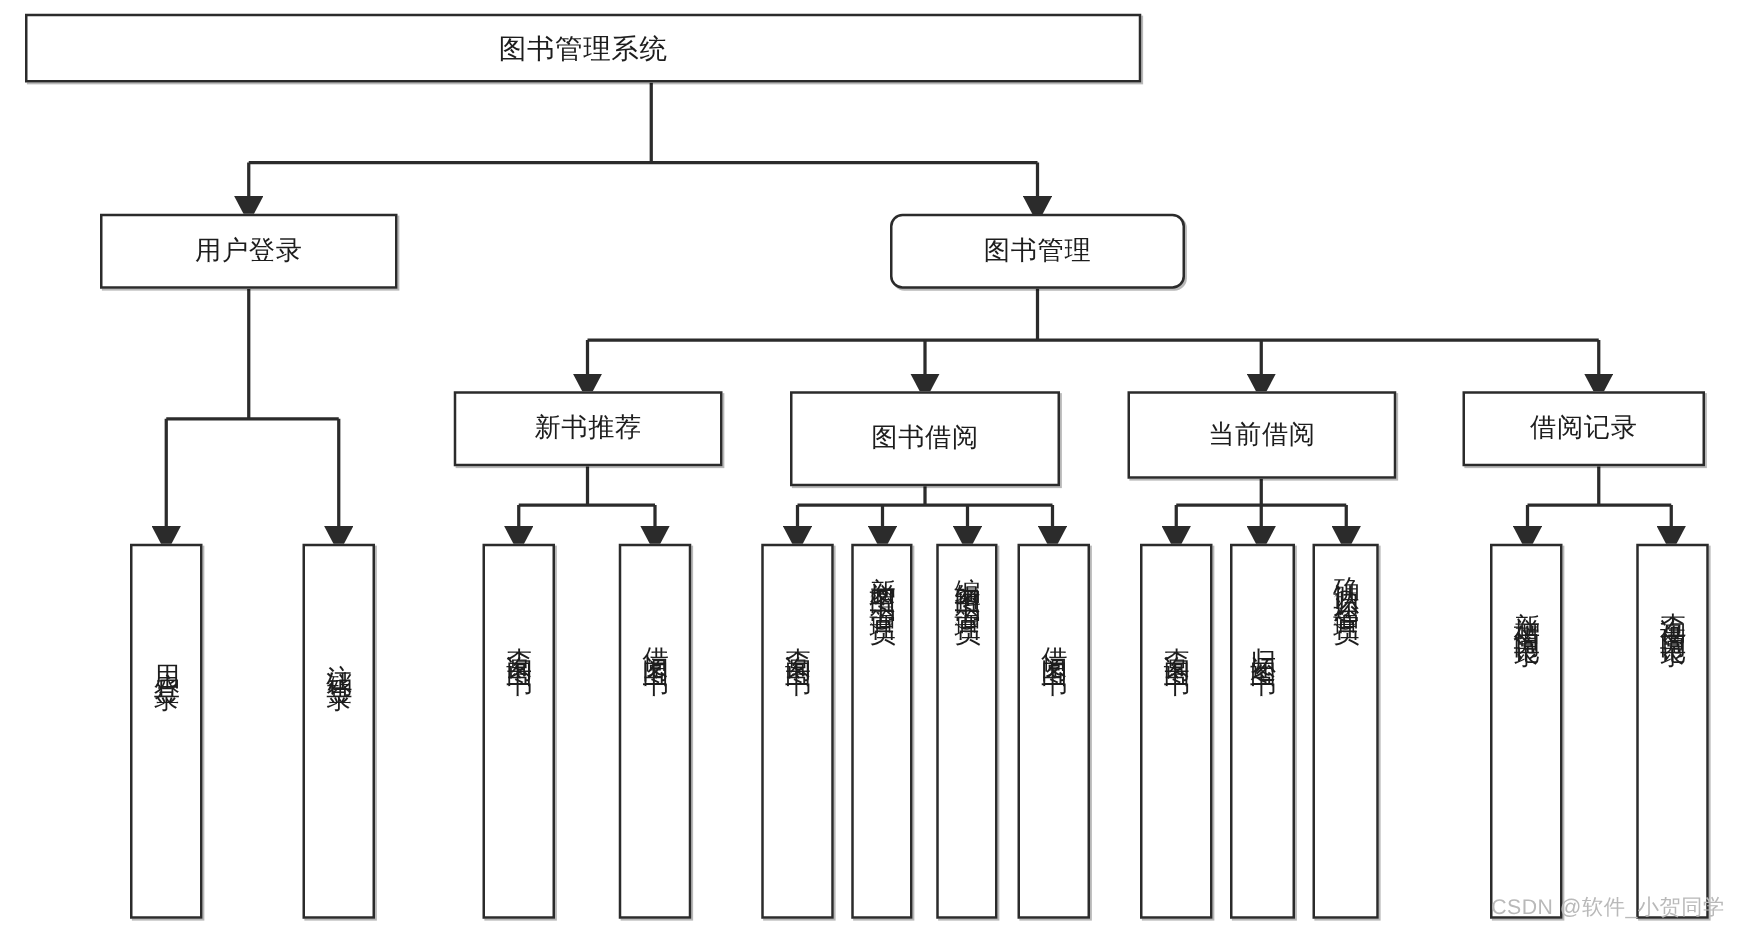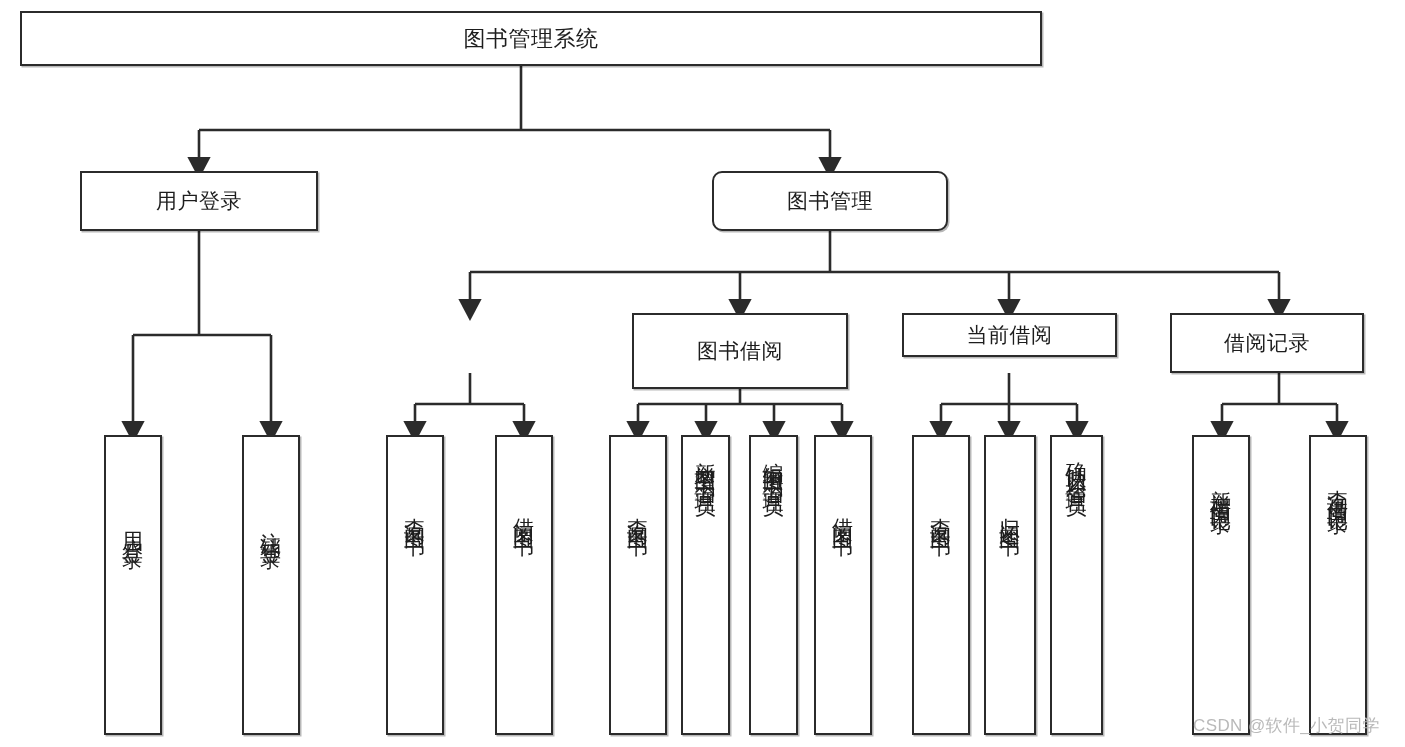--- a/index.html
+++ b/index.html
@@ -134,35 +134,38 @@
       <path d="M1009,404 L1009,424" marker-end="url(#arrow)"></path>
       <path d="M1077,404 L1077,424" marker-end="url(#arrow)"></path>
 
       <path d="M1279,373 L1279,404"></path>
       <path d="M1222,404 L1337,404"></path>
       <path d="M1222,404 L1222,424" marker-end="url(#arrow)"></path>
       <path d="M1337,404 L1337,424" marker-end="url(#arrow)"></path>
     </g>
   </svg>
 
-  <div class="node h root" style="left:20px; top:11px; width:1022px; height:55px;">
+  <div class="node h root" style="left:20px; top:11px; width:893px; height:55px;">
     <span class="label">图书管理系统</span>
   </div>
 
   <div class="node h" style="left:80px; top:171px; width:238px; height:60px;">
     <span class="label">用户登录</span>
   </div>
   <div class="node h" style="left:712px; top:171px; width:236px; height:60px;border-radius:10px;">
     <span class="label">图书管理</span>
   </div>
 
+  <div class="node h" style="left:363px; top:313px; width:215px; height:60px;">
+    <span class="label">新书推荐</span>
+  </div>
   <div class="node h" style="left:632px; top:313px; width:216px; height:76px;">
     <span class="label">图书借阅</span>
   </div>
-  <div class="node h" style="left:902px; top:313px; width:215px; height:44px;">
+  <div class="node h" style="left:902px; top:313px; width:215px; height:70px;">
     <span class="label">当前借阅</span>
   </div>
   <div class="node h" style="left:1170px; top:313px; width:194px; height:60px;">
     <span class="label">借阅记录</span>
   </div>
 
   <div class="node v mid" style="left:104px; top:435px; width:58px; height:300px;">
     <span class="label">用户登录</span>
   </div>
   <div class="node v mid" style="left:242px; top:435px; width:58px; height:300px;">

